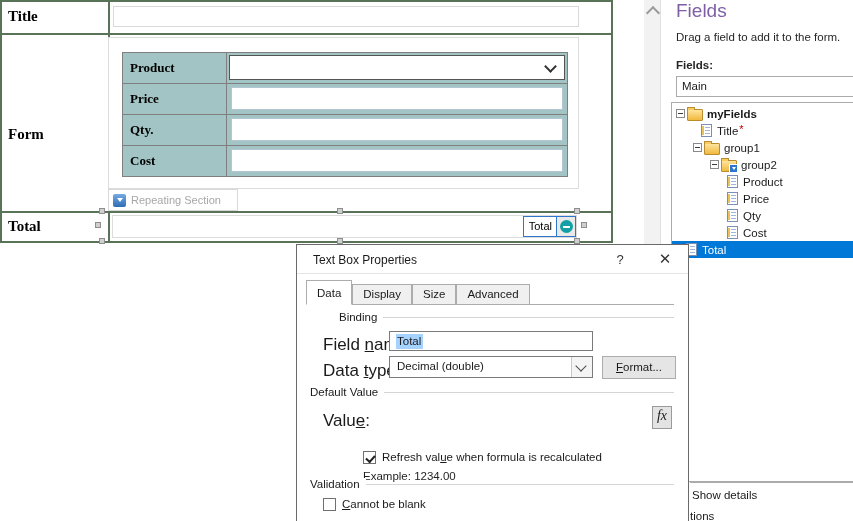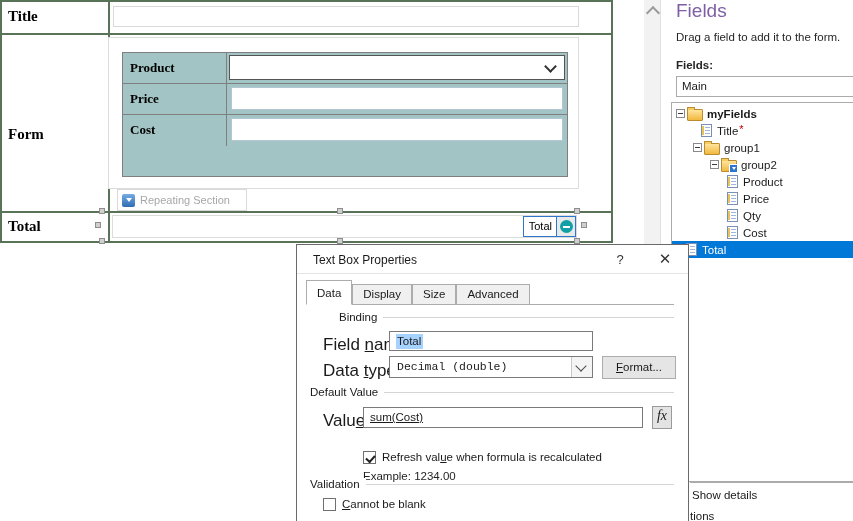--- a/index.html
+++ b/index.html
@@ -18,21 +18,21 @@
   .itable .irow{display:flex;height:31px;border-bottom:1px solid #7f7f7f;box-sizing:border-box;}
   .itable .irow:last-child{border-bottom:none;}
   .ilabel{width:104px;border-right:1px solid #7f7f7f;box-sizing:border-box;
           font-family:"Liberation Serif","DejaVu Serif",serif;font-weight:bold;font-size:13px;color:#000;
           padding:7px 0 0 7px;}
   .ictrl{flex:1;position:relative;}
   .iinput{position:absolute;left:4px;right:4px;top:3px;height:23px;background:#fff;border:1px solid #b2c7d3;box-sizing:border-box;}
   .iselect{position:absolute;left:2px;right:2px;top:2px;height:25px;background:#fff;border:1px solid #555;box-sizing:border-box;}
   .chev{display:inline-block;width:7px;height:7px;border-right:2px solid #333;border-bottom:2px solid #333;transform:rotate(45deg);}
   .sel-chev{position:absolute;right:9px;top:6px;}
-  .rstab{left:117px;top:189px;width:130px;height:22px;background:#fff;border:1px solid #d9d9d9;box-sizing:border-box;display:flex;align-items:center;}
+  .rstab{left:108px;top:189px;width:130px;height:22px;background:#fff;border:1px solid #d9d9d9;box-sizing:border-box;display:flex;align-items:center;}
   .rsicon{width:13px;height:13px;margin:0 5px 0 4px;border-radius:2px;background:linear-gradient(#76abe2,#2e6db4);position:relative;}
   .rsicon::before{content:"";position:absolute;left:3.5px;top:4px;width:0;height:0;
                   border-left:3px solid transparent;border-right:3px solid transparent;border-top:4px solid #fff;}
   .rstext{font-size:11px;color:#a7a7a7;white-space:nowrap;}
   .totalfield{left:112px;top:215px;width:465px;height:23px;background:#fff;border:1px solid #dcdcdc;box-sizing:border-box;}
   .badge{position:absolute;right:0;top:0;bottom:0;display:flex;border:1px solid #2e75cc;box-sizing:border-box;}
   .badge-label{background:#fff;font-size:11px;padding:3px 4px 0 5px;color:#000;}
   .badge-icell{width:18px;background:#e9e9e9;border-left:1px solid #2e75cc;display:flex;align-items:center;justify-content:center;}
   .mcircle{width:13px;height:13px;border-radius:50%;background:#12a0a6;position:relative;}
   .mcircle::before{content:"";position:absolute;left:3px;top:5.5px;width:7px;height:2px;background:#fff;}
@@ -76,21 +76,21 @@
   .dlg-titlebar-line{position:absolute;left:0;right:0;top:28px;height:1px;background:#e4e4e4;}
   .tabstrip{position:absolute;left:9px;right:14px;top:36px;height:23px;border-bottom:1px solid #acacac;display:flex;align-items:flex-end;}
   .tab{font-size:11.5px;padding:3px 10px 4px 10px;background:#f0f0f0;border:1px solid #acacac;border-bottom:none;margin-right:0;box-sizing:border-box;color:#1a1a1a;}
   .tab.active{background:#fff;position:relative;padding-top:6px;padding-bottom:5px;z-index:2;margin-bottom:-1px;border-bottom:1px solid #fff;}
   .grp-line{position:absolute;left:13px;right:14px;height:1px;background:#d5d5d5;}
   .grp-label{position:absolute;left:13px;background:#fff;font-size:11.5px;padding-right:6px;color:#1a1a1a;}
   .frm-label{position:absolute;font-size:17px;color:#1a1a1a;}
   .mn{text-decoration:underline;}
   .tbx{position:absolute;background:#fff;border:1px solid #7a7a7a;box-sizing:border-box;font-size:11.5px;padding:3px 0 0 6px;}
   .hl{background:#a6d2ff;padding:1px 2px 2px 1px;}
-  .combo{position:absolute;background:#fff;border:1px solid #7a7a7a;box-sizing:border-box;font-size:11.5px;font-family:Liberation Mono, monospace;}
+  .combo{position:absolute;background:#fff;border:1px solid #7a7a7a;box-sizing:border-box;font-size:11.5px;}
   .combo .val{position:absolute;left:7px;top:3px;}
   .combo .btn{position:absolute;right:0;top:0;bottom:0;width:20px;background:#f4f4f4;border-left:1px solid #c8c8c8;}
   .combo .btn .chev{position:absolute;left:5px;top:5px;border-color:#4a4a4a;border-width:1.5px;}
   .pushbtn{position:absolute;background:#e5e5e5;border:1px solid #acacac;box-sizing:border-box;font-size:11.5px;text-align:center;color:#1a1a1a;}
   .fxbtn{background:#e3e3e3;border:1px solid #9a9a9a;font-family:"Liberation Serif","DejaVu Serif",serif;font-style:italic;font-size:14px;padding-top:1px;}
   .formula{text-decoration:underline;color:#1a1a1a;}
   .cb{position:absolute;width:13px;height:13px;background:#fff;border:1px solid #707070;box-sizing:border-box;}
   .cb.checked::before{content:"";position:absolute;left:2px;top:2.5px;width:7px;height:4px;
        border-left:2px solid #1f1f1f;border-bottom:2px solid #1f1f1f;transform:rotate(-48deg);}
   .cb-label{position:absolute;font-size:11.5px;color:#1a1a1a;}
@@ -123,20 +123,26 @@
           </div>
         </div>
       </div>
       <div class="irow">
         <div class="ilabel">Price</div>
         <div class="ictrl">
           <div class="iinput"></div>
         </div>
       </div>
       <div class="irow">
+        <div class="ilabel">Qty.</div>
+        <div class="ictrl">
+          <div class="iinput"></div>
+        </div>
+      </div>
+      <div class="irow">
         <div class="ilabel">Cost</div>
         <div class="ictrl">
           <div class="iinput"></div>
         </div>
       </div>
     </div>
 
   <div class="abs rstab">
     <span class="rsicon"></span>
     <span class="rstext">Repeating Section</span>
@@ -246,23 +252,20 @@
       <span class="btn">
           <span class="chev"></span>
         </span>
     </div>
     <div class="pushbtn" style="left:305px;top:111px;width:74px;height:23px;padding-top:4px;"><span class="mn">F</span>ormat...</div>
 
     <div class="grp-line" style="top:147px;"></div>
     <div class="grp-label" style="top:141px;">Default Value</div>
 
     <div class="frm-label" style="left:26px;top:166px;">Valu<span class="mn">e</span>:</div>
-    <div class="tbx" style="left:66px;top:162px;width:280px;height:21px;">
-      <span class="formula">sum(Cost)</span>
-    </div>
     <div class="pushbtn fxbtn" style="left:355px;top:161px;width:20px;height:23px;">
       <span>fx</span>
     </div>
 
     <div class="example" style="left:66px;top:189px;margin-top:36px;">Example: 1234.00</div>
 
     <div class="cb checked" style="left:66px;top:206px;"></div>
     <div class="cb-label" style="left:85px;top:206px;">Refresh val<span class="mn">u</span>e when formula is recalculated</div>
 
     <div class="grp-line" style="top:239px;"></div>

